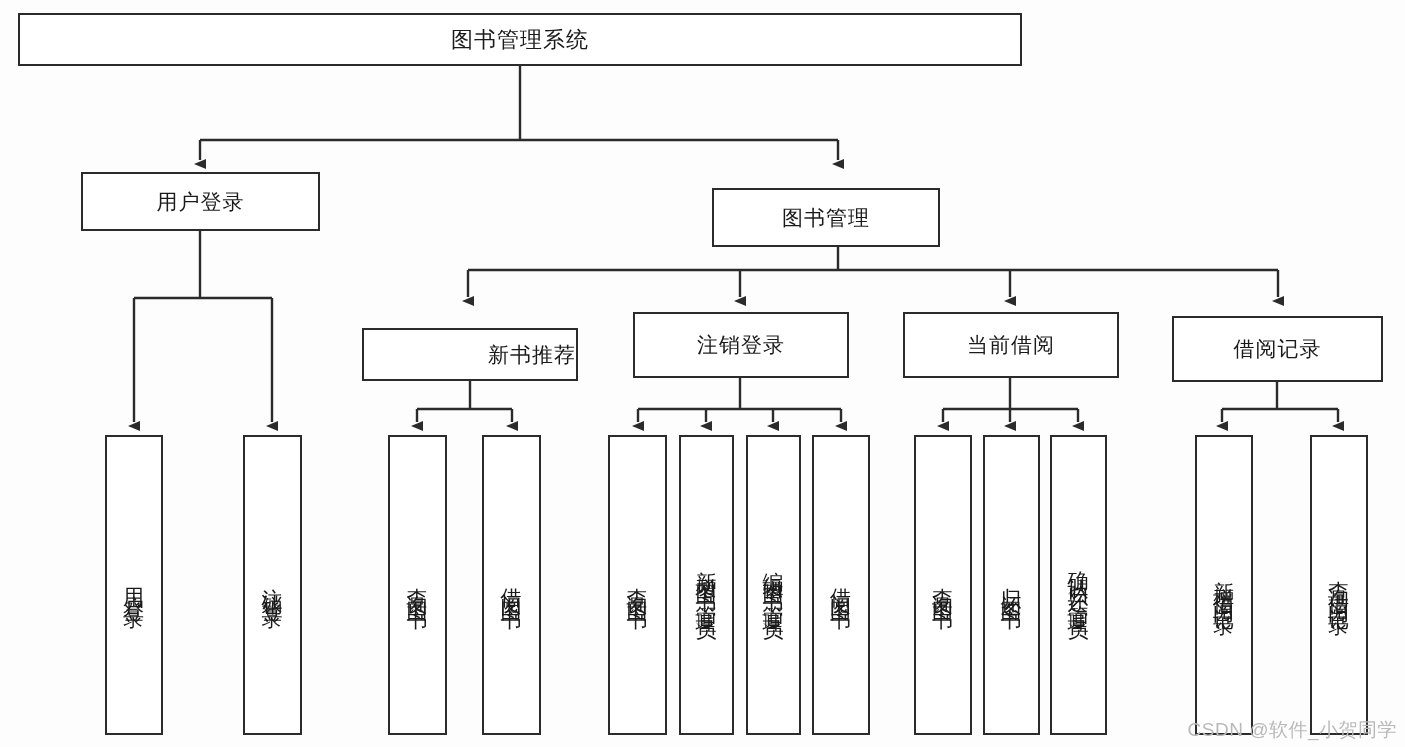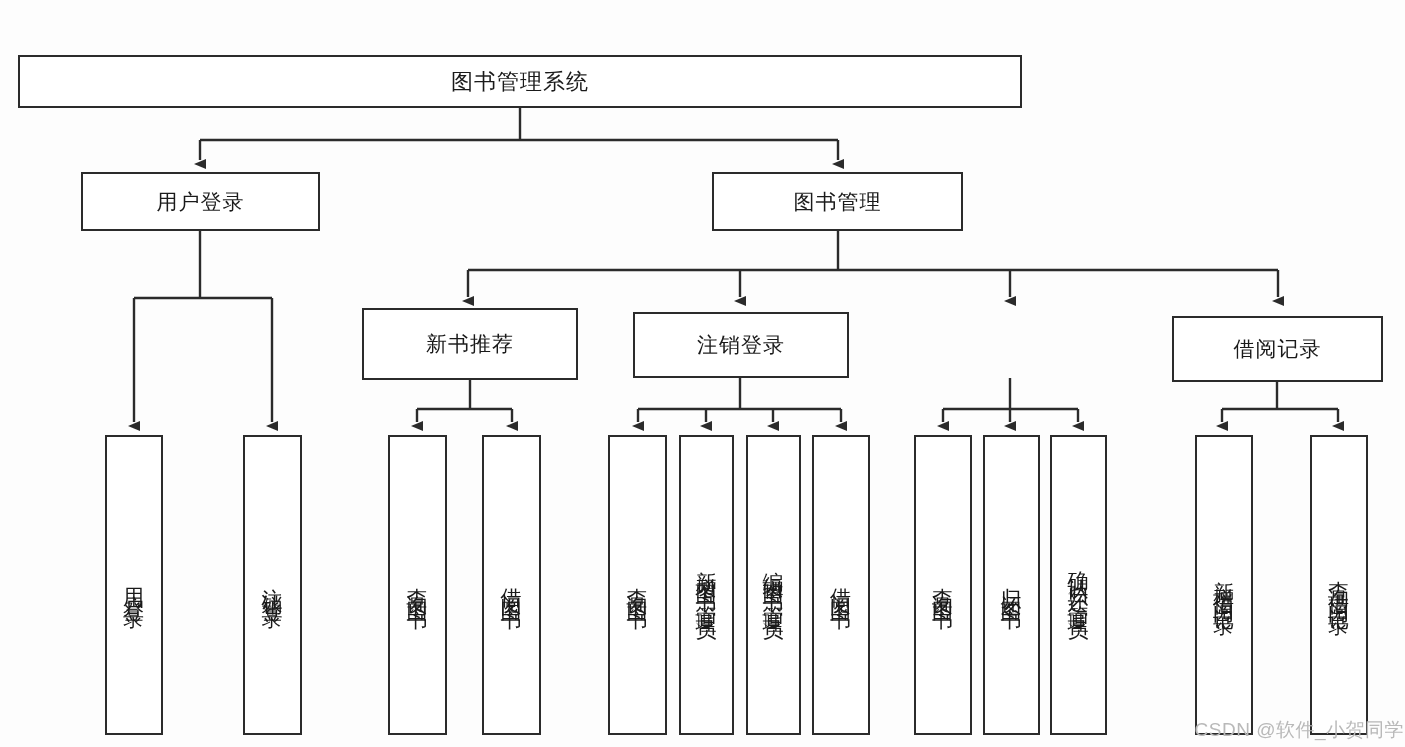--- a/index.html
+++ b/index.html
@@ -13,35 +13,35 @@
   svg#edges{position:absolute;left:0;top:0;width:1405px;height:747px;pointer-events:none;}
   .node{
     position:absolute;box-sizing:border-box;
     border:2px solid #2b2b2b;background:#ffffff;
     display:flex;align-items:center;justify-content:center;
     color:#1a1a1a;
   }
   .node.h{ 
     font-size:21px;letter-spacing:1px;white-space:nowrap;
   }
-  .node.root{font-size:22px;margin-top:42px;}
+  .node.root{font-size:22px;}
   .node.v{ 
     font-size:21px;align-items:center;justify-content:center;
   }
   .node.v .vtext{
     writing-mode:vertical-rl;
     text-orientation:upright;
     letter-spacing:7px;
     line-height:1;
     white-space:nowrap;
     display:block;
     text-indent:0;
   }
   .watermark{
-    position:absolute;right:1px;bottom:4px;
+    position:absolute;right:8px;bottom:4px;
     font-size:19px;color:#b9b9b9;white-space:nowrap;
     font-family:"Liberation Sans","DejaVu Sans",sans-serif;
     letter-spacing:0.5px;
   }
 </style>
 </head>
 <body>
 
 <div id="diagram-root">
 
@@ -95,29 +95,32 @@
     </g>
   </svg>
 
   <div class="node h root" style="left:18px;top:13px;width:1004px;height:53px;">
     <span>图书管理系统</span>
   </div>
 
   <div class="node h" style="left:81px;top:172px;width:239px;height:59px;">
     <span>用户登录</span>
   </div>
-  <div class="node h" style="left:712px;top:172px;width:251px;height:59px;">
+  <div class="node h" style="left:712px;top:188px;width:228px;height:59px;">
     <span>图书管理</span>
   </div>
 
-  <div class="node h" style="left:362px;top:308px;width:216px;height:72px;">
+  <div class="node h" style="left:362px;top:328px;width:216px;height:53px;justify-content:flex-end;">
     <span>新书推荐</span>
   </div>
   <div class="node h" style="left:633px;top:312px;width:216px;height:66px;">
     <span>注销登录</span>
+  </div>
+  <div class="node h" style="left:903px;top:312px;width:216px;height:66px;">
+    <span>当前借阅</span>
   </div>
   <div class="node h" style="left:1172px;top:316px;width:211px;height:66px;">
     <span>借阅记录</span>
   </div>
 
   <div class="node v" style="left:105px;top:435px;width:58px;height:300px;">
     <span class="vtext">用户登录</span>
   </div>
   <div class="node v" style="left:243px;top:435px;width:59px;height:300px;">
     <span class="vtext">注销登录</span>

